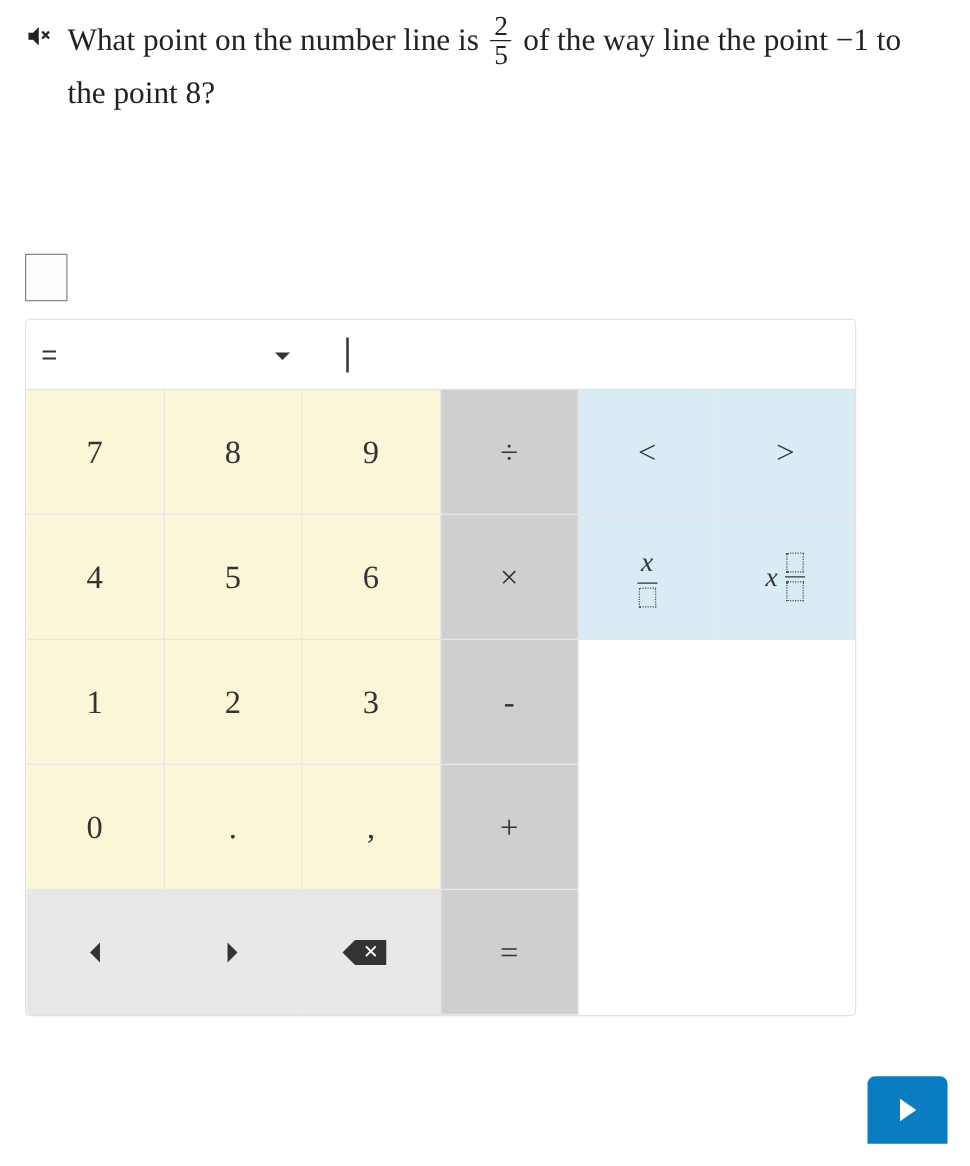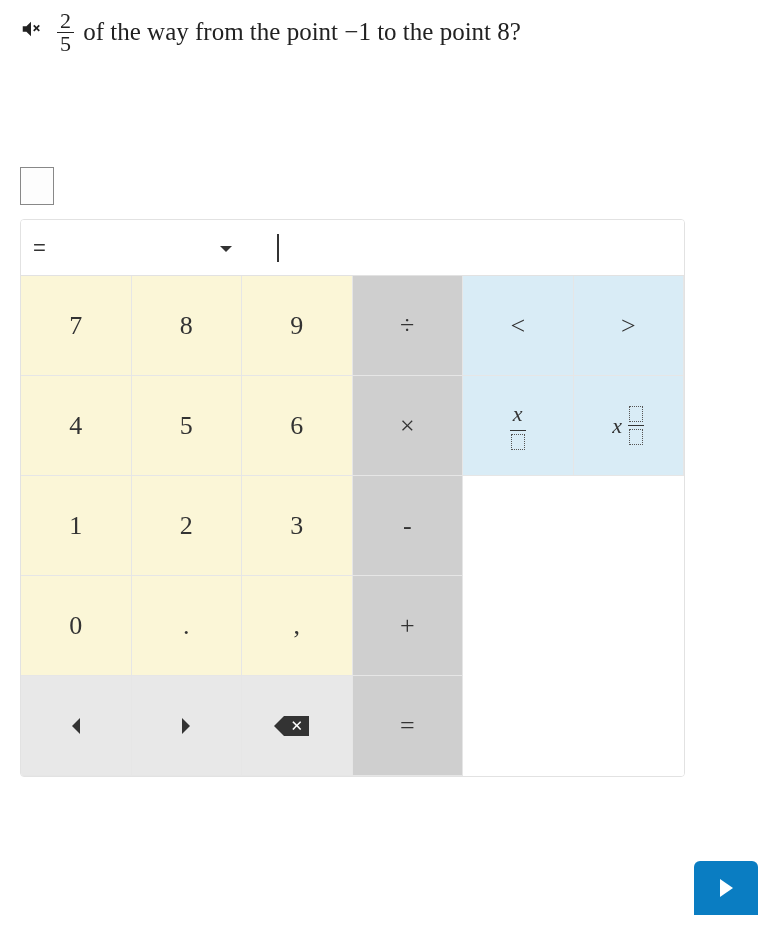--- a/index.html
+++ b/index.html
@@ -163,24 +163,24 @@
 
 <div class="question-row">
   <span class="audio-icon">
     <svg width="22" height="22" viewBox="0 0 24 24">
       <path d="M3 9v6h4l5 5V4L7 9H3z" fill="#222"></path>
       <line x1="15" y1="8" x2="21" y2="14" stroke="#222" stroke-width="2"></line>
       <line x1="21" y1="8" x2="15" y2="14" stroke="#222" stroke-width="2"></line>
     </svg>
   </span>
   <div class="question-text">
-    <span class="fraction">
+    <span>What point on the number line is </span><span class="fraction">
         <span class="num">2</span>
         <span class="den">5</span>
-      </span><span> of the way from the point </span><span>−1</span><span> to the point </span><span>8</span><span>?</span>
+      </span><span> of the way line the point </span><span>−1</span><span> to the point </span><span>8</span><span>?</span>
   </div>
 </div>
 
 <div class="answer-box"></div>
 
 <div class="keypad">
   <div class="display-row">
     <div class="relation">
       <span>=</span>
       <span class="caret">

